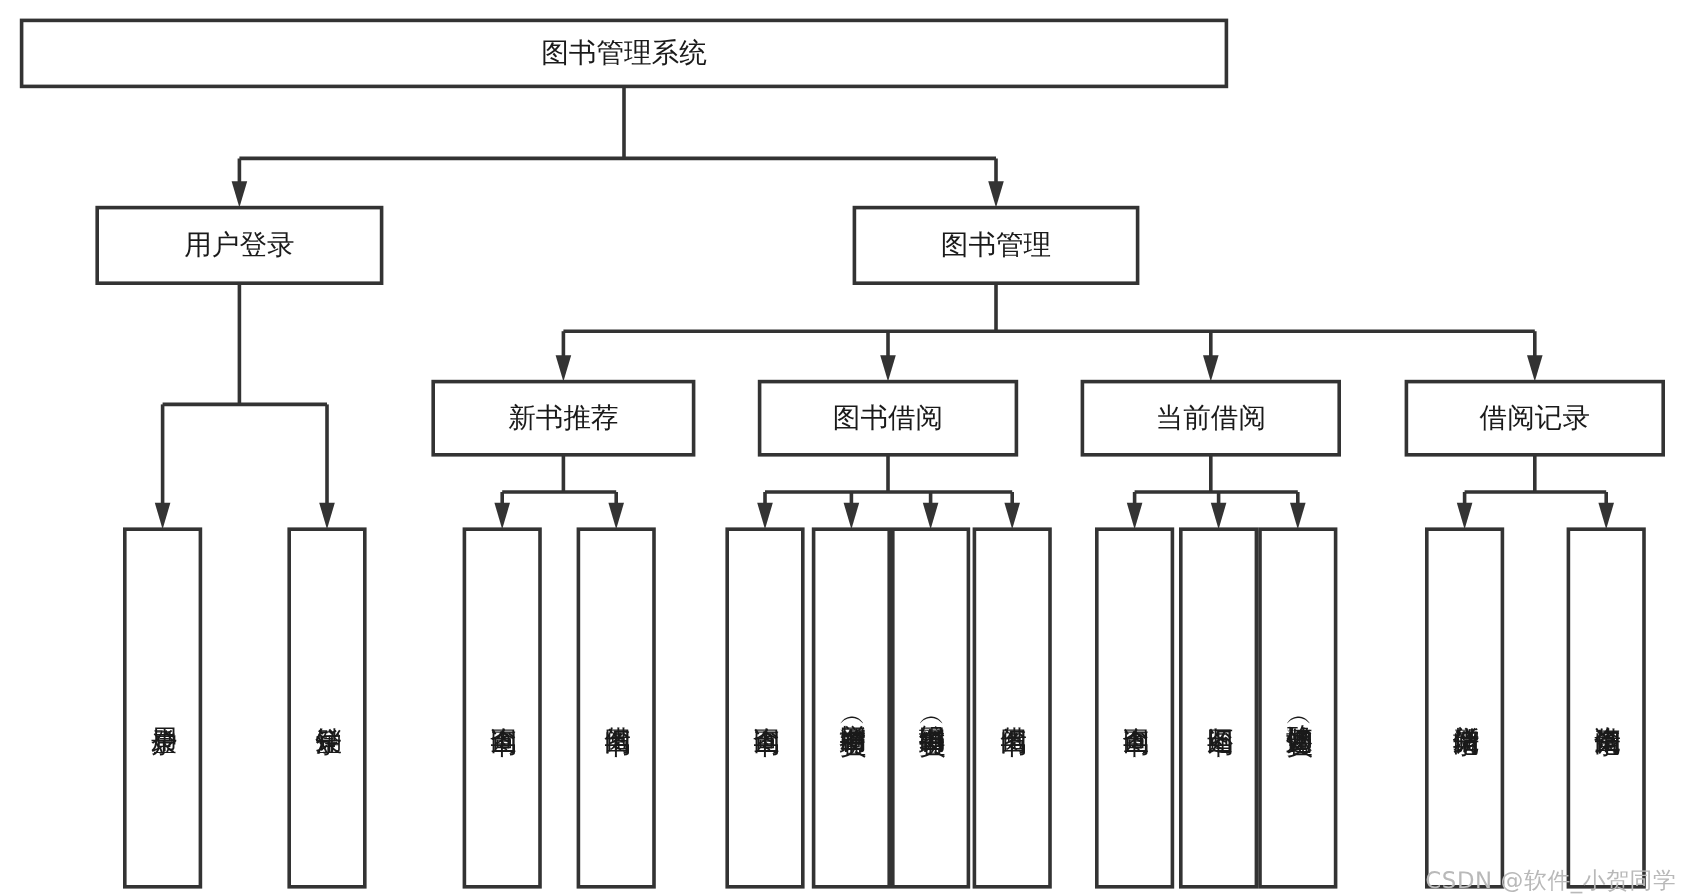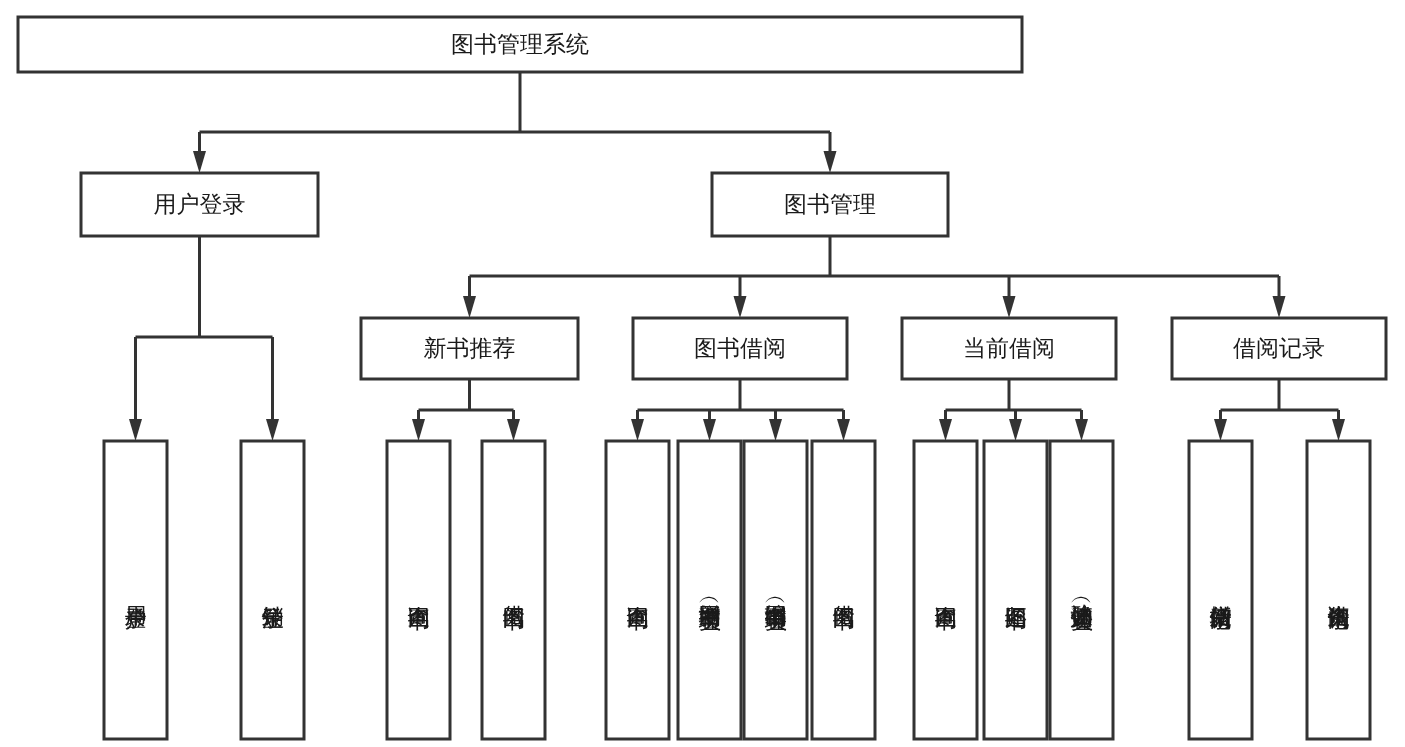--- a/index.html
+++ b/index.html
@@ -169,13 +169,14 @@
       <div class="leaf-label" style="left: 678px; top: 437px; width: 63px; height: 298px; display: flex; align-items: center; justify-content: center;">新增图书（管理员）</div>
       <div class="leaf-label" style="left: 744px; top: 437px; width: 63px; height: 298px; display: flex; align-items: center; justify-content: center;">编辑图书（管理员）</div>
       <div class="leaf-label" style="left: 812px; top: 437px; width: 63px; height: 298px; display: flex; align-items: center; justify-content: center;">借阅图书</div>
       <div class="leaf-label" style="left: 914px; top: 437px; width: 63px; height: 298px; display: flex; align-items: center; justify-content: center;">查询图书</div>
       <div class="leaf-label" style="left: 984px; top: 437px; width: 63px; height: 298px; display: flex; align-items: center; justify-content: center;">归还图书</div>
       <div class="leaf-label" style="left: 1050px; top: 437px; width: 63px; height: 298px; display: flex; align-items: center; justify-content: center;">确认归还（管理员）</div>
       <div class="leaf-label" style="left: 1189px; top: 437px; width: 63px; height: 298px; display: flex; align-items: center; justify-content: center;">新增借阅记录</div>
       <div class="leaf-label" style="left: 1307px; top: 437px; width: 63px; height: 298px; display: flex; align-items: center; justify-content: center;">查询借阅记录</div>
     </div>
 
+  <div class="watermark">CSDN @软件_小贺同学</div>
 </div>
 
 </body></html>

